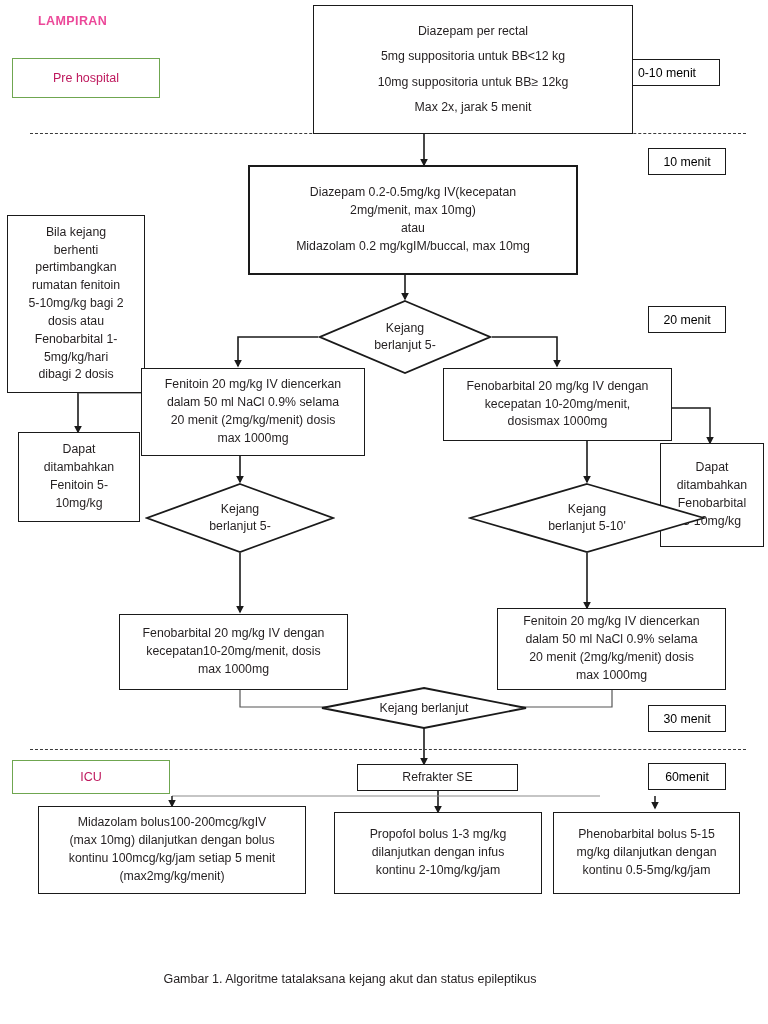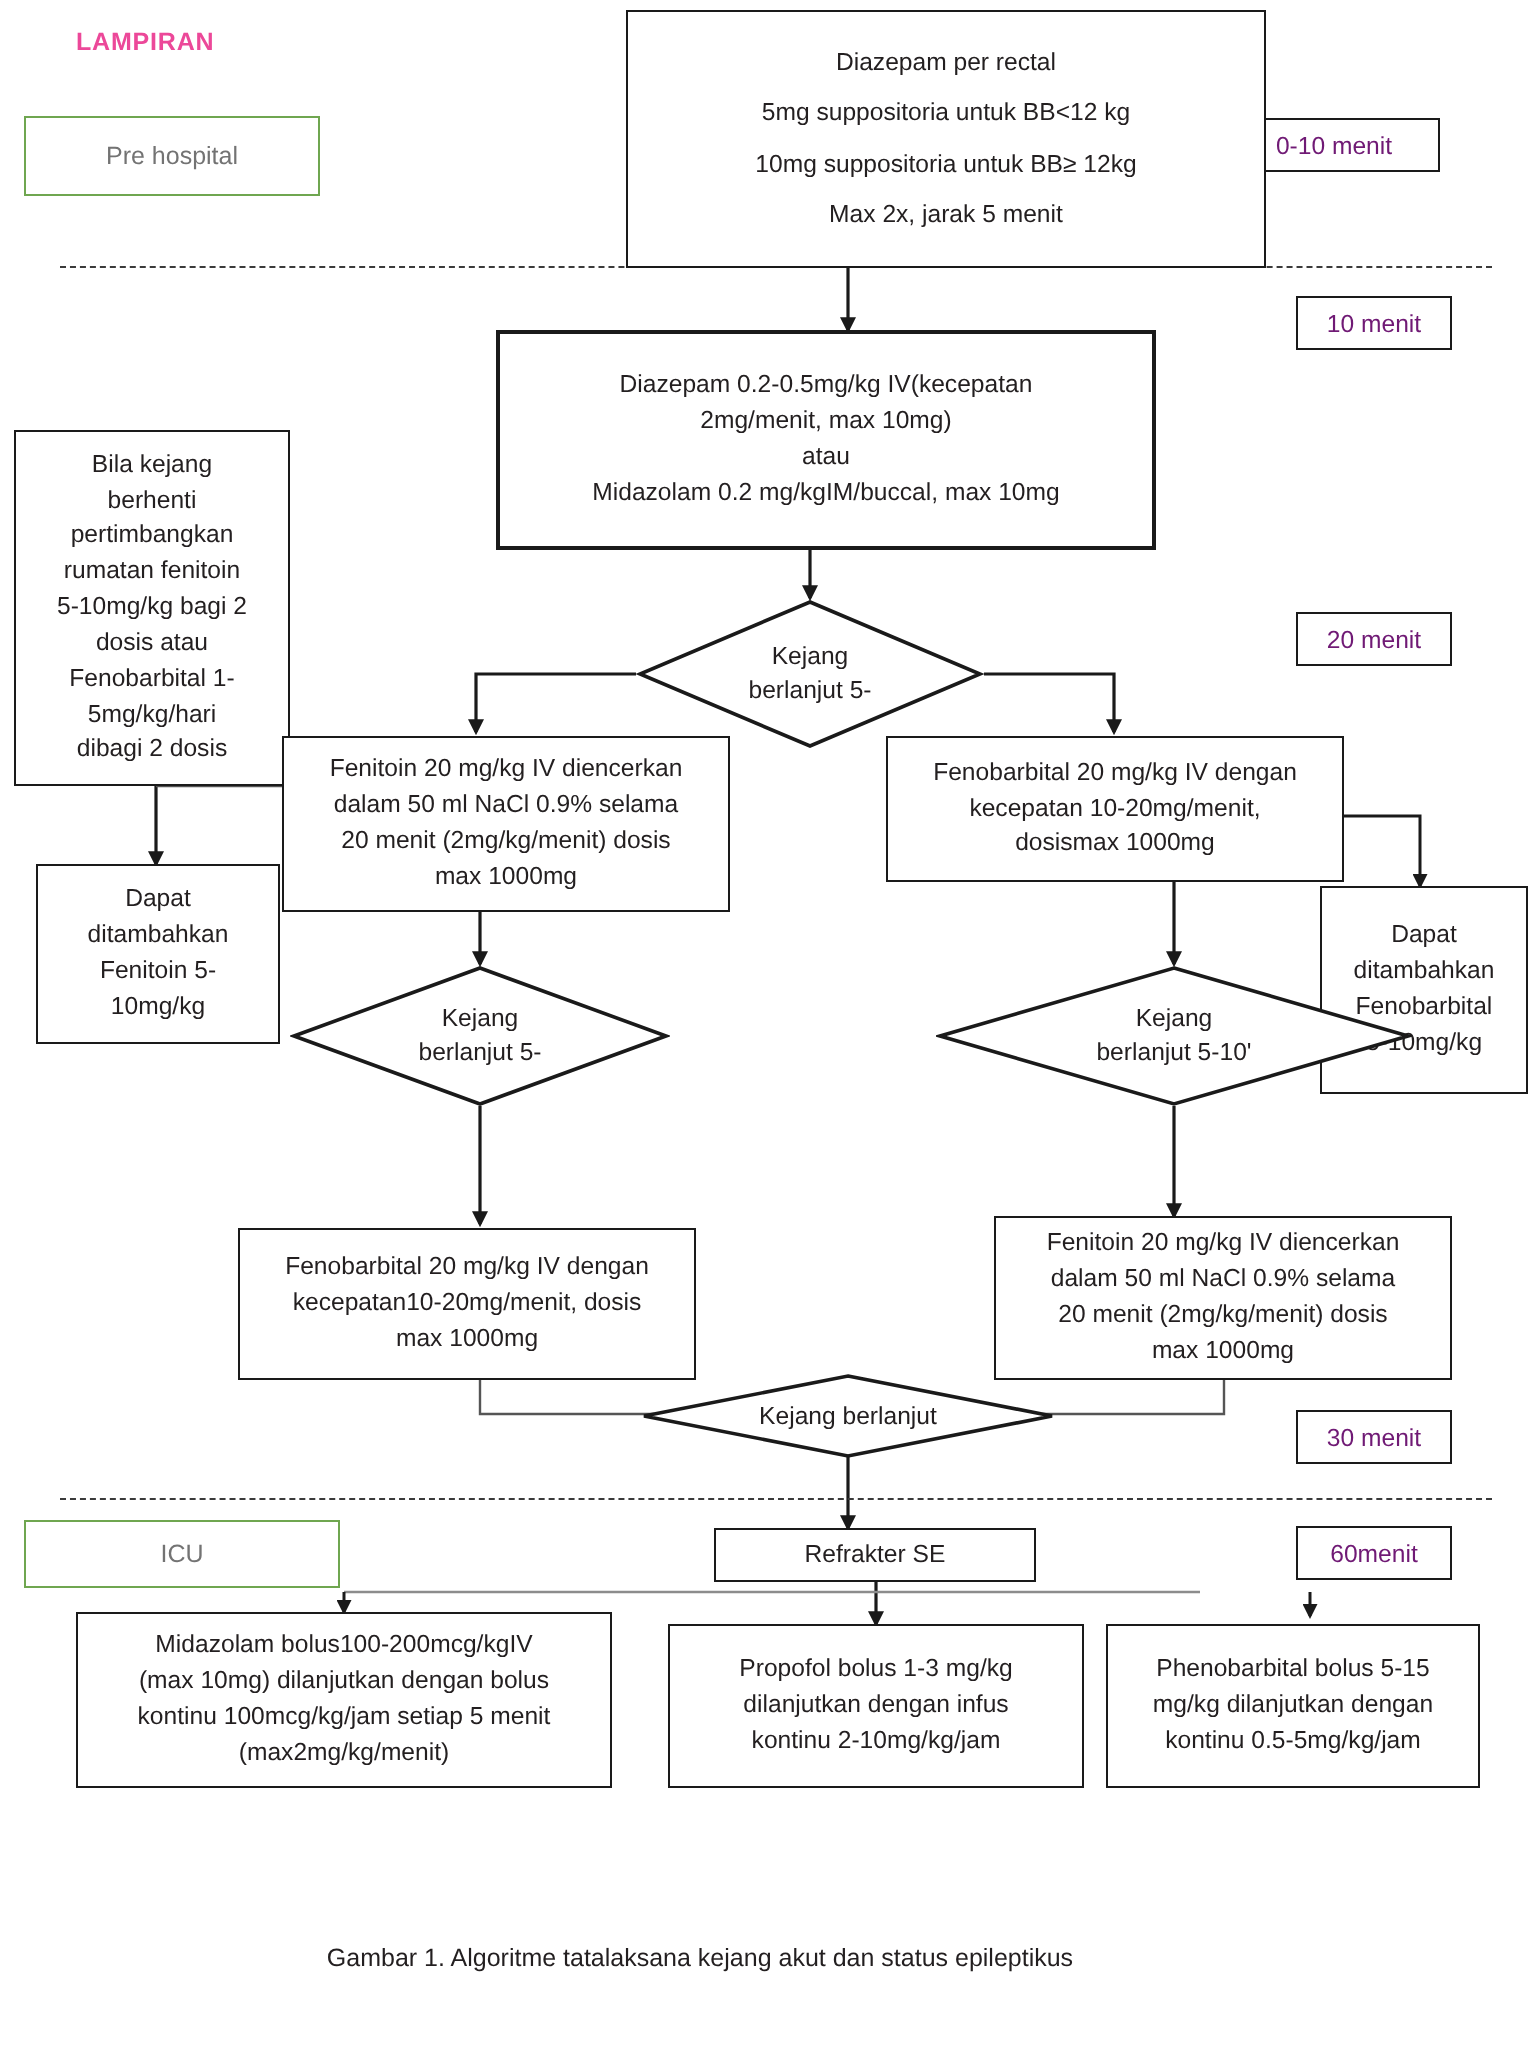--- a/index.html
+++ b/index.html
@@ -50,32 +50,32 @@
   .box.spaced { line-height: 2.05; }
 
   
   .phase {
     border: 1.3px solid #6fa650;
     background: #fff;
     display: flex;
     align-items: center;
     justify-content: center;
     font-size: 12.5px;
-    color: #737373;
+    color: #be185d;
   }
 
   
   .chip {
     border: 1.5px solid #1a1a1a;
     background: #fff;
     display: flex;
     align-items: center;
     justify-content: center;
     font-size: 12.3px;
-    color: #701a75;
+    color: #000000;
   }
 
   
   .sep {
     border-top: 1.4px dashed #3a3a3a;
     height: 0;
   }
 
   
   .diamond { }

